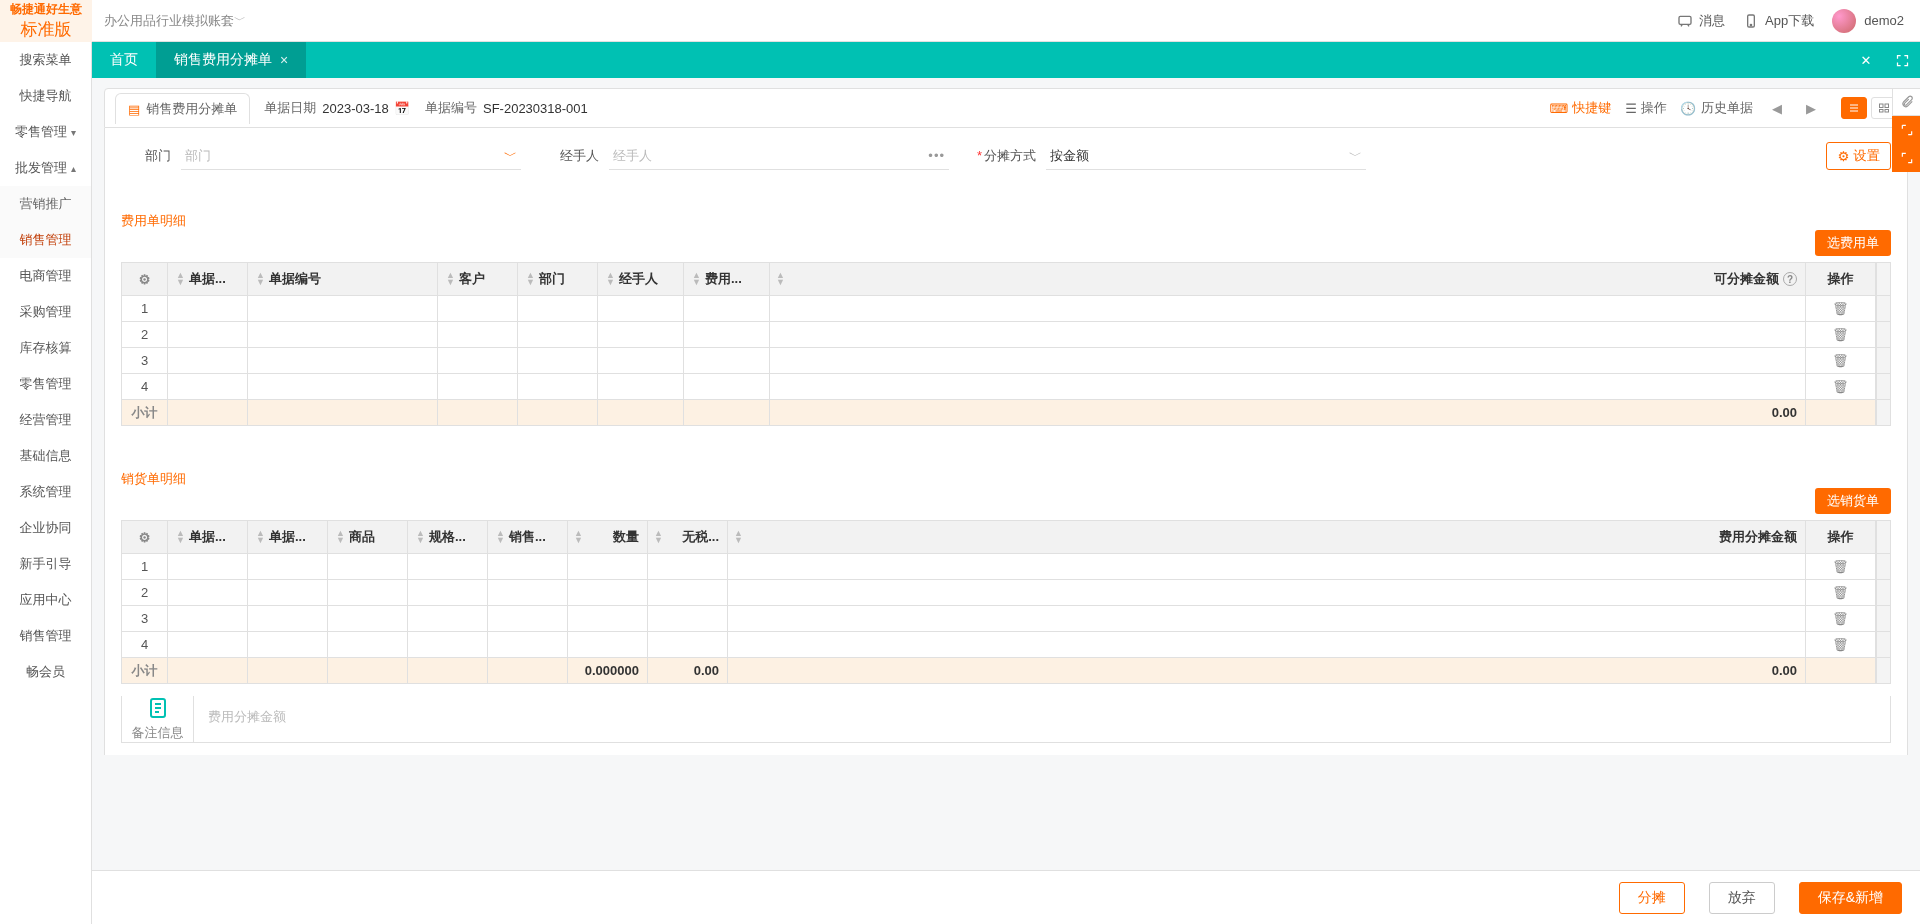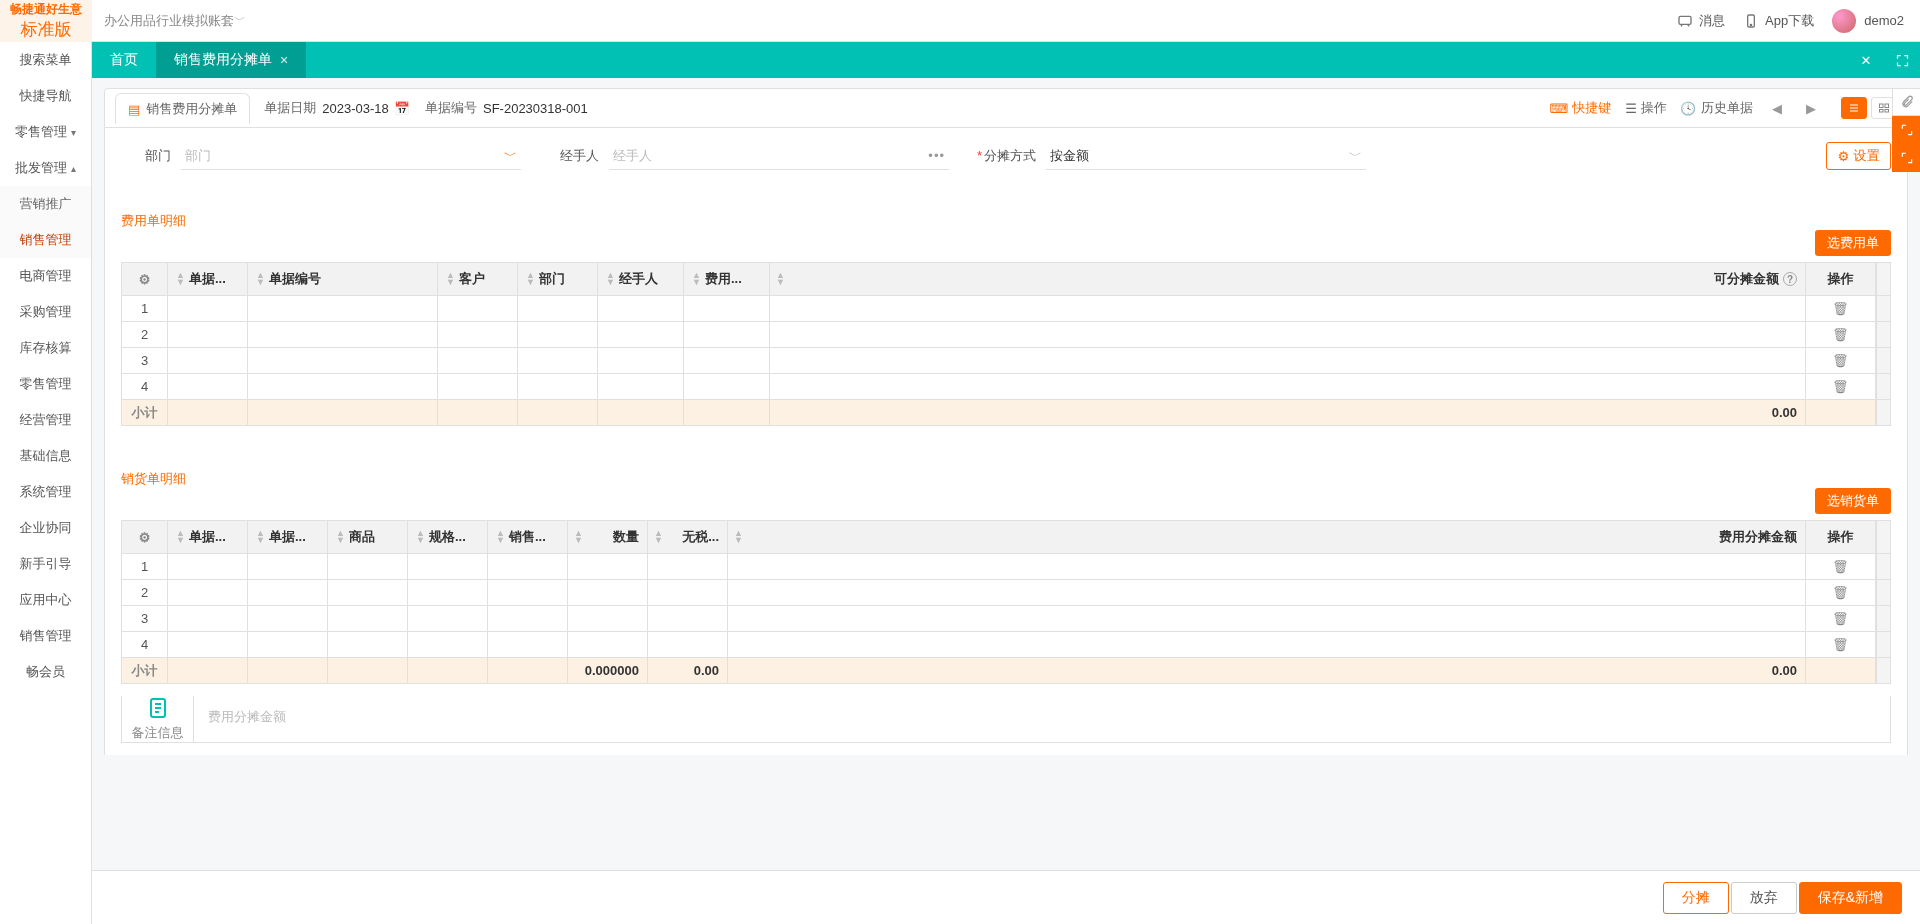--- a/index.html
+++ b/index.html
@@ -102,21 +102,21 @@
   .del-icn { color:#888; cursor:pointer; }
   .vscroll-gutter { width:14px; border-left:1px solid var(--border); background:#f4f4f4; }
 
   
   .remarks { background:#fff; border:1px solid var(--border); border-top:none; display:flex; align-items:stretch; margin-top:12px; }
   .remarks-label { width:72px; display:flex; flex-direction:column; align-items:center; justify-content:center; gap:4px; border-right:1px solid var(--border); color:#888; }
   .remarks-label svg { color:var(--teal); width:24px; height:24px; }
   .remarks-input { flex:1; padding:12px 14px; color:#bbb; }
 
   
-  .bottom-bar { margin-top:auto; background:#fff; border-top:1px solid var(--border); height:54px; display:flex; align-items:center; justify-content:flex-end; gap:2px; padding:0 18px; }
+  .bottom-bar { margin-top:auto; background:#fff; border-top:1px solid var(--border); height:54px; display:flex; align-items:center; justify-content:flex-end; gap:24px; padding:0 18px; }
   .btn { height:32px; padding:0 18px; border-radius:3px; font-size:14px; cursor:pointer; display:flex; align-items:center; }
   .btn.outline-orange { border:1px solid var(--orange); color:var(--orange); background:#fff; }
   .btn.outline-gray { border:1px solid #ccc; color:#555; background:#fff; }
   .btn.solid-orange { border:1px solid var(--orange); background:var(--orange); color:#fff; }
 
   
   .right-rail { position:absolute; top:36px; right:0; width:28px; display:flex; flex-direction:column; gap:0; z-index:5;}
   .right-rail .rbtn { width:28px; height:28px; display:flex; align-items:center; justify-content:center; border:1px solid var(--border); border-right:none; background:#fff; color:#999; cursor:pointer; }
   .right-rail .rbtn.active { background:var(--orange); color:#fff; border-color:var(--orange); }
 

